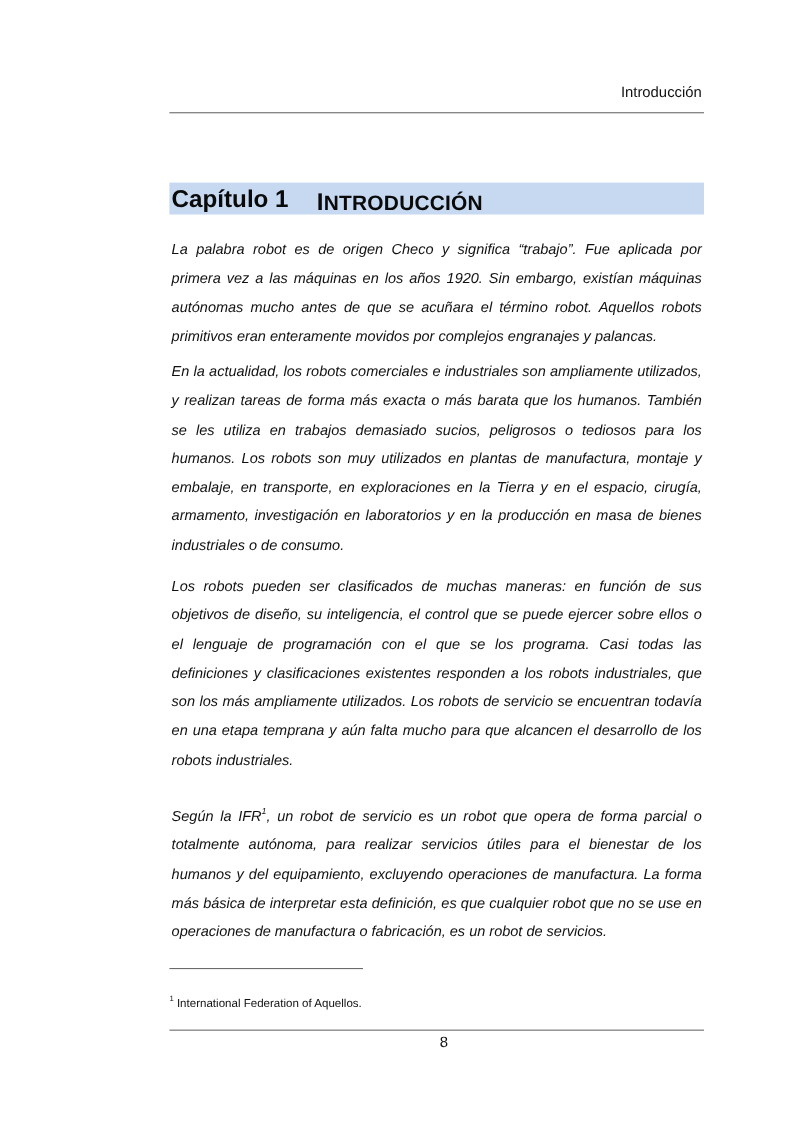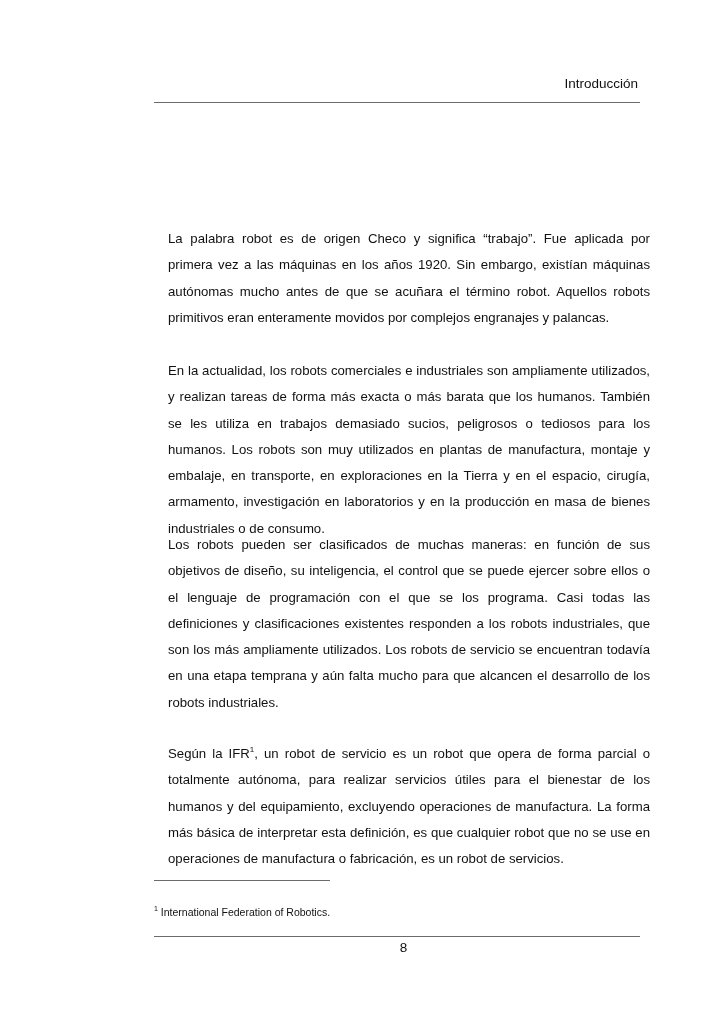--- a/index.html
+++ b/index.html
@@ -11,23 +11,23 @@
   .running-header .left { position: absolute; left: 0; top: 4px; font-size: 10.5px; letter-spacing: 0.05px; }
   .running-header .right { position: absolute; right: 2px; top: 0; font-size: 13.5px; }
   .header-rule { position: absolute; left: 154px; top: 102px; width: 486px; height: 1px; background: #6b6b6b; }
 
   .chapter-band { position: absolute; left: 154px; top: 166px; width: 486px; height: 29px; background: #c6d9f1; }
   .chapter-band .chap-num { position: absolute; left: 2px; top: 2px; font-size: 22px; font-weight: bold; color: #0a0a0a; }
   .chapter-band .chap-title { position: absolute; left: 134px; top: 5px; font-size: 19px; font-weight: bold; color: #0a0a0a; letter-spacing: 0.2px; }
   .chapter-band .chap-title .big { font-size: 22px; }
 
   .para { position: absolute; left: 156px; width: 482px; font-size: 13.2px; line-height: 26.3px;
-          text-align: justify; text-align-last: left; margin: 12px; }
+          text-align: justify; text-align-last: left; margin: 0; font-style: italic; }
   .p1 { top: 214px; }
-  .p2 { top: 346px; }
+  .p2 { top: 325px; }
   .p3 { top: 520px; }
   .p4 { top: 729px; }
   sup.fnref { font-size: 8px; line-height: 0; position: relative; top: -1px; }
 
   .footnote-rule { position: absolute; left: 154px; top: 880px; width: 176px; height: 1px; background: #6b6b6b; }
   .footnote { position: absolute; left: 154px; top: 906px; font-size: 10.5px; }
   .footnote sup { font-size: 7px; line-height: 0; position: relative; top: -1px; }
 
   .footer-rule { position: absolute; left: 154px; top: 936px; width: 486px; height: 1px; background: #6b6b6b; }
   .page-number { position: absolute; left: 0; width: 725px; top: 940px; text-align: center; font-size: 13.5px; padding-left: 82px; box-sizing: border-box; }
@@ -35,25 +35,29 @@
 </head>
 <body>
 
 <div class="page">
 
   <div class="running-header">
     <span class="right">Introducción</span>
   </div>
   <div class="header-rule"></div>
 
+  <div class="chapter-band">
+    <span class="chap-num">Capítulo 1</span>
+    <span class="chap-title"><span class="big">I</span><span>NTRODUCCIÓN</span></span>
+  </div>
 
   <p class="para p1">La palabra robot es de origen Checo y significa “trabajo”. Fue aplicada por primera vez a las máquinas en los años 1920. Sin embargo, existían máquinas autónomas mucho antes de que se acuñara el término robot. Aquellos robots primitivos eran enteramente movidos por complejos engranajes y palancas.</p>
   <p class="para p2">En la actualidad, los robots comerciales e industriales son ampliamente utilizados, y realizan tareas de forma más exacta o más barata que los humanos. También se les utiliza en trabajos demasiado sucios, peligrosos o tediosos para los humanos. Los robots son muy utilizados en plantas de manufactura, montaje y embalaje, en transporte, en exploraciones en la Tierra y en el espacio, cirugía, armamento, investigación en laboratorios y en la producción en masa de bienes industriales o de consumo.</p>
   <p class="para p3">Los robots pueden ser clasificados de muchas maneras: en función de sus objetivos de diseño, su inteligencia, el control que se puede ejercer sobre ellos o el lenguaje de programación con el que se los programa. Casi todas las definiciones y clasificaciones existentes responden a los robots industriales, que son los más ampliamente utilizados. Los robots de servicio se encuentran todavía en una etapa temprana y aún falta mucho para que alcancen el desarrollo de los robots industriales.</p>
   <p class="para p4"><span>Según la IFR</span><sup class="fnref">1</sup><span>, un robot de servicio es un robot que opera de forma parcial o totalmente autónoma, para realizar servicios útiles para el bienestar de los humanos y del equipamiento, excluyendo operaciones de manufactura. La forma más básica de interpretar esta definición, es que cualquier robot que no se use en operaciones de manufactura o fabricación, es un robot de servicios.</span></p>
 
   <div class="footnote-rule"></div>
-  <div class="footnote"><sup>1</sup><span> International Federation of Robotics.</span></div>
+  <div class="footnote"><sup>1</sup><span> International Federation of Aquellos.</span></div>
 
   <div class="footer-rule"></div>
   <div class="page-number">8</div>
 
 </div>
 
 </body></html>

